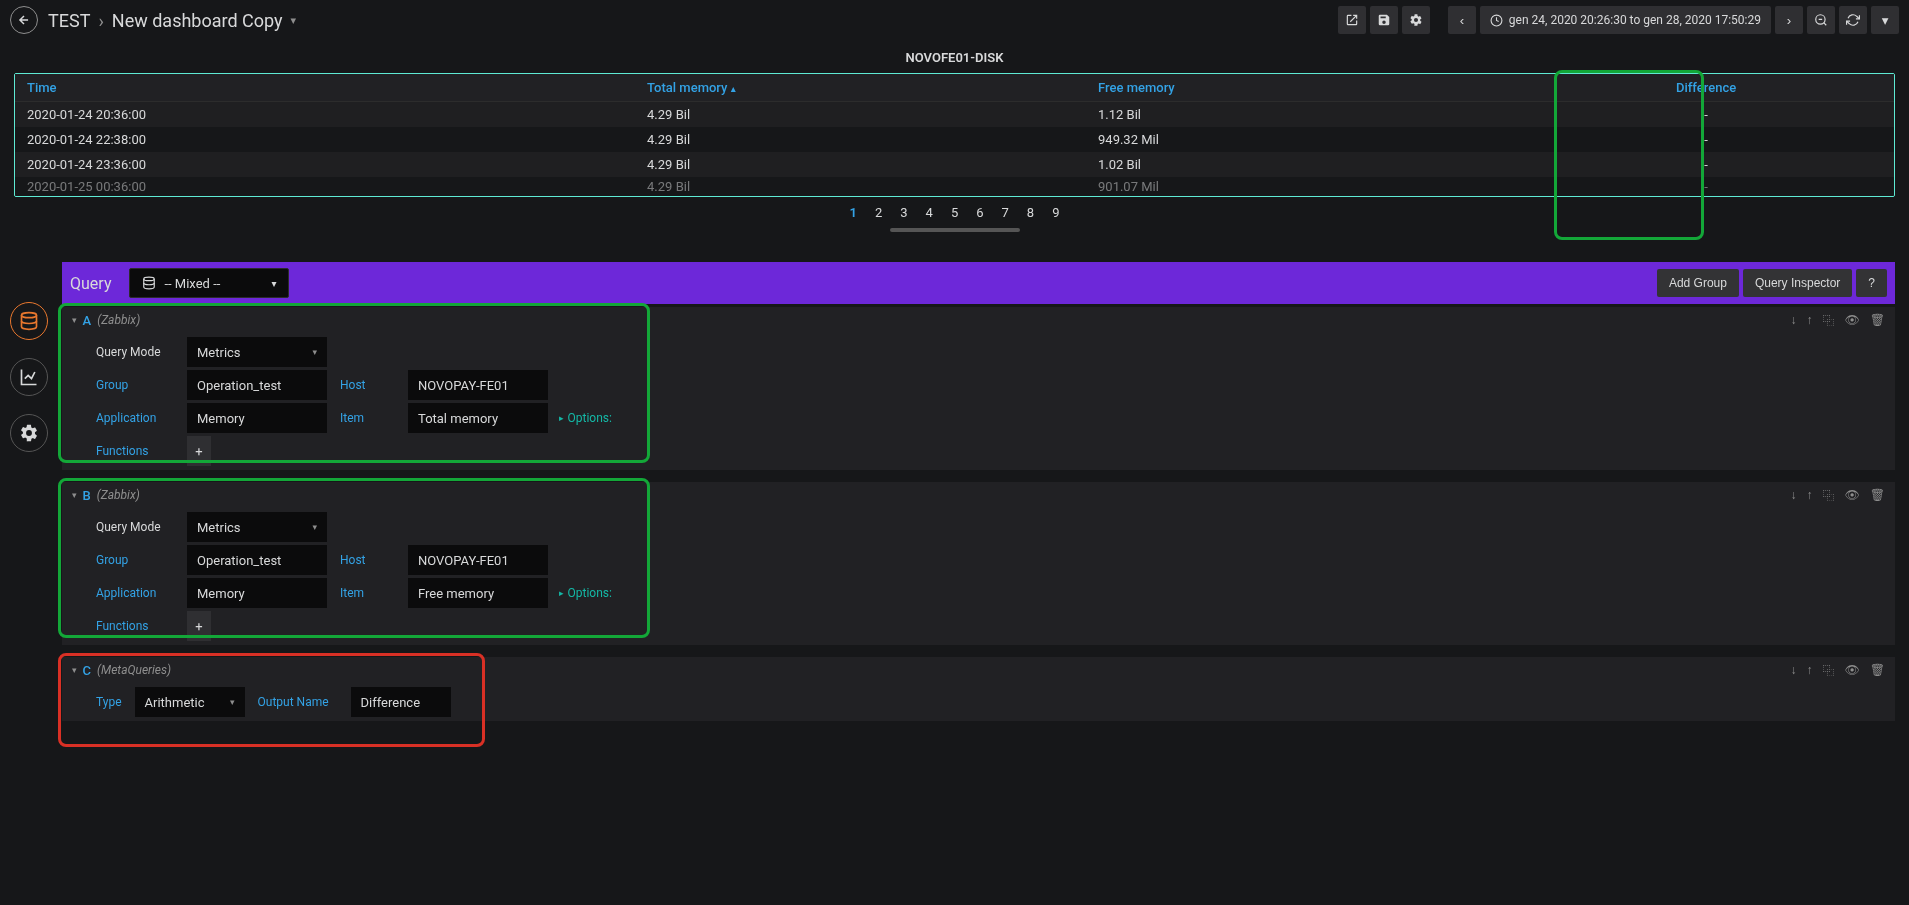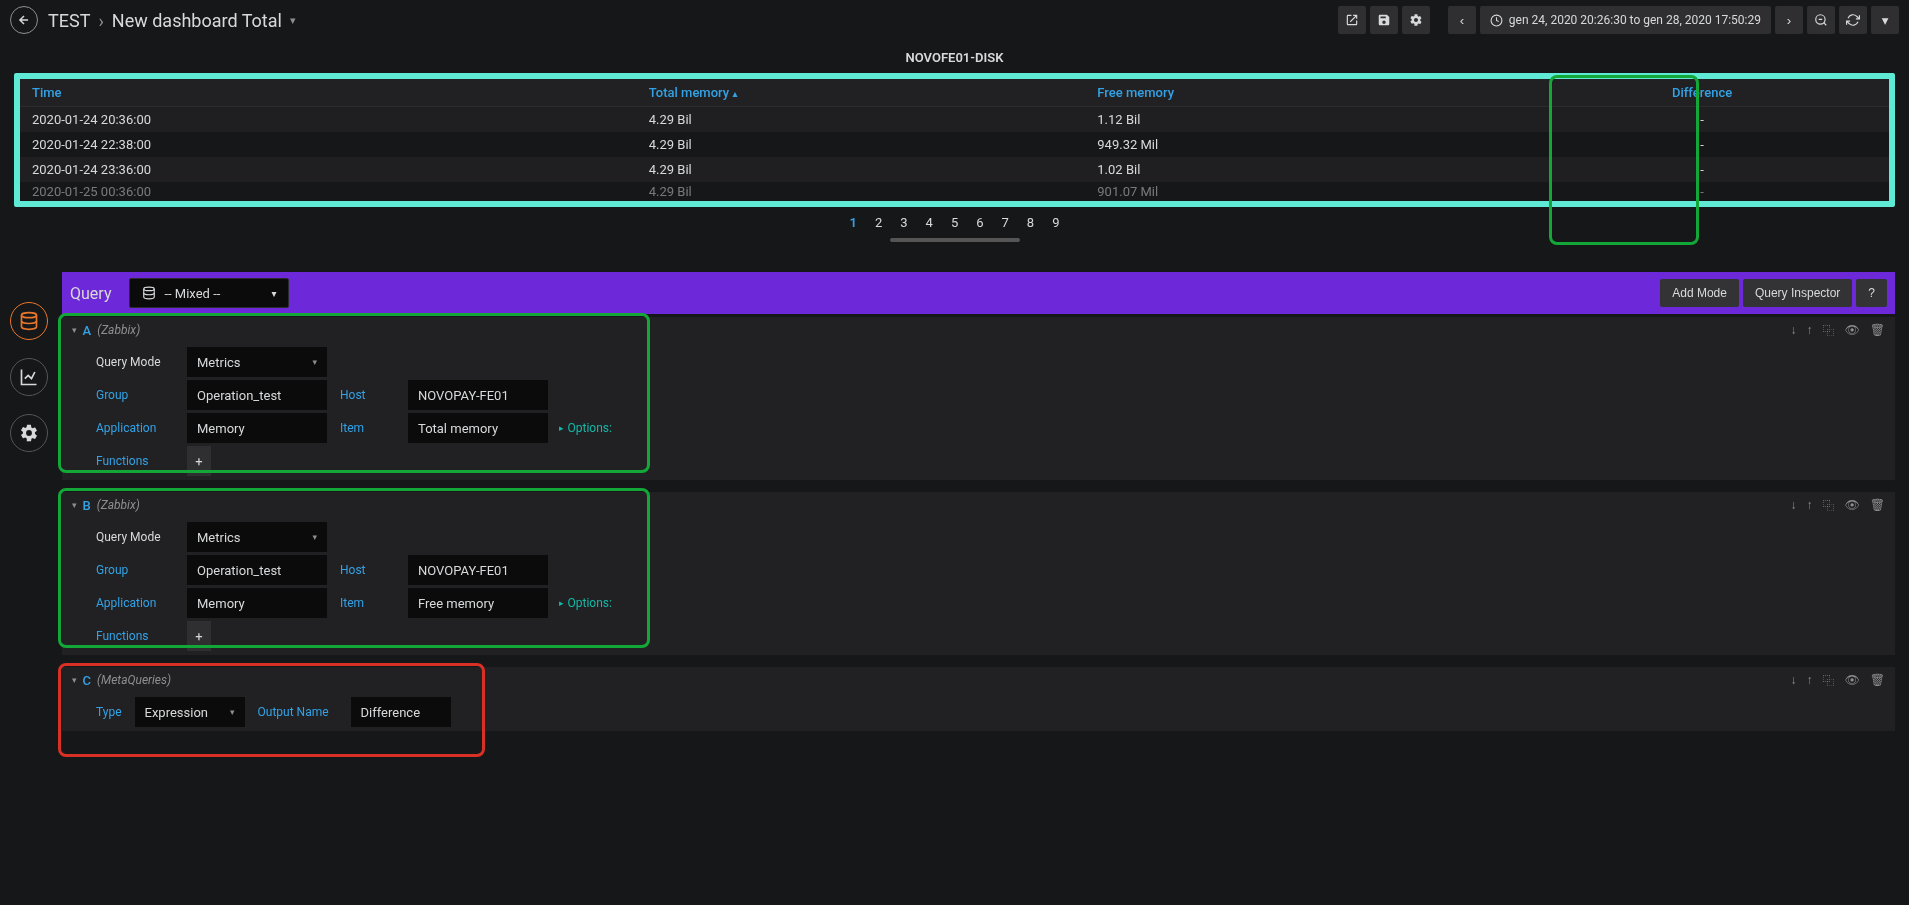--- a/index.html
+++ b/index.html
@@ -62,21 +62,21 @@
 
 .panel-title {
   text-align: center;
   font-weight: 600;
   color: #d8d9da;
   padding: 10px 0 8px 0;
   font-size: 13px;
 }
 .table-wrap {
   margin: 0 14px;
-  border: 6px solid #5eead4;
+  border: 1px solid #5eead4;
   border-radius: 2px;
 }
 table {
   width: 100%;
   border-collapse: collapse;
   table-layout: fixed;
 }
 thead th {
   background: #212124;
   color: #33a2e5;
@@ -259,21 +259,21 @@
 
 <div class="topbar">
   <div class="back-btn">
     <svg width="14" height="14" viewBox="0 0 24 24" fill="none" stroke="currentColor" stroke-width="2.5">
         <path d="M19 12H5M12 19l-7-7 7-7"></path>
       </svg>
   </div>
   <div class="breadcrumb">
     <span class="crumb">TEST</span>
     <span class="sep">›</span>
-    <span class="crumb">New dashboard Total</span>
+    <span class="crumb">New dashboard Copy</span>
     <span class="dropdown-caret">▾</span>
   </div>
   <div class="topbar-right">
     <button class="btn-sq">
         <svg width="14" height="14" viewBox="0 0 24 24" fill="currentColor">
           <path d="M14 3v2h3.59l-9.3 9.29 1.42 1.42L19 6.41V10h2V3z"></path>
           <path d="M19 19H5V5h6V3H5a2 2 0 0 0-2 2v14a2 2 0 0 0 2 2h14a2 2 0 0 0 2-2v-6h-2z"></path>
         </svg>
       </button>
     <button class="btn-sq">
@@ -400,21 +400,21 @@
     <div class="ds-picker">
       <svg width="14" height="14" viewBox="0 0 24 24" fill="none" stroke="currentColor" stroke-width="2">
           <ellipse cx="12" cy="5" rx="9" ry="3"></ellipse>
           <path d="M21 12c0 1.66-4 3-9 3s-9-1.34-9-3"></path>
           <path d="M3 5v14c0 1.66 4 3 9 3s9-1.34 9-3V5"></path>
         </svg>
       <span>-- Mixed --</span>
       <span class="caret">▾</span>
     </div>
     <div class="query-header-right">
-      <button class="btn-grey">Add Mode</button>
+      <button class="btn-grey">Add Group</button>
       <button class="btn-grey">Query Inspector</button>
       <button class="btn-grey">?</button>
     </div>
   </div>
 
   <div class="query-row" style="position:relative;">
     <div class="highlight-green" style="position:absolute; top:-4px; left:-4px; width:592px; height:160px; pointer-events:none;"></div>
     <div class="query-row-header">
       <span class="caret">▾</span>
       <span class="query-letter">A</span>
@@ -536,21 +536,21 @@
         <span>↑</span>
         <span>⿻</span>
         <span>👁</span>
         <span>🗑</span>
       </div>
     </div>
     <div class="query-body">
       <div class="form-line">
         <div class="label" style="min-width:44px">Type</div>
         <div class="input-box dropdown" style="min-width:110px">
-            <span>Expression</span>
+            <span>Arithmetic</span>
             <span class="caret">▾</span>
           </div>
         <div class="label" style="min-width:100px">Output Name</div>
         <div class="input-box" style="min-width:100px">
             <span>Difference</span>
           </div>
         <div class="row-rest"></div>
       </div>
     </div>
   </div>

